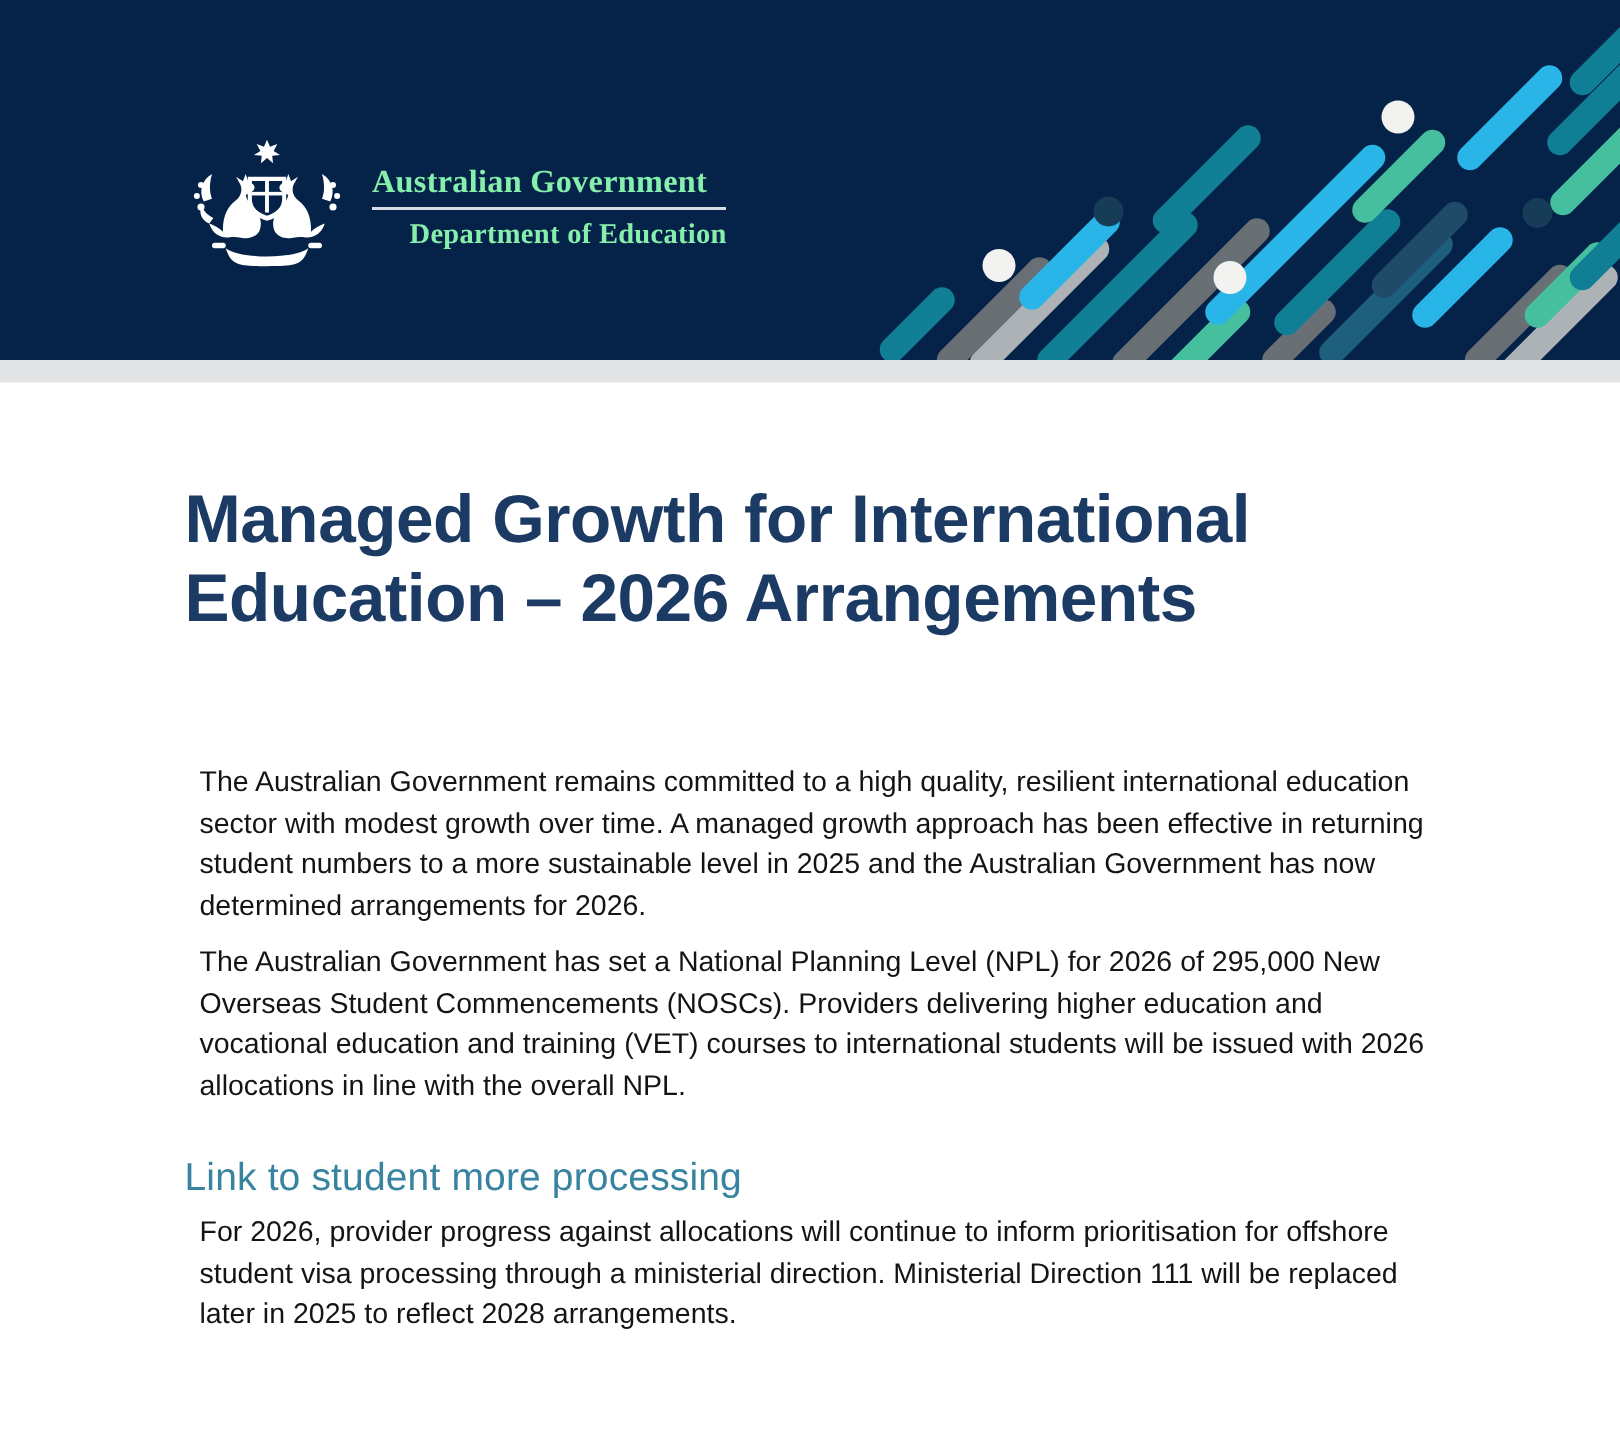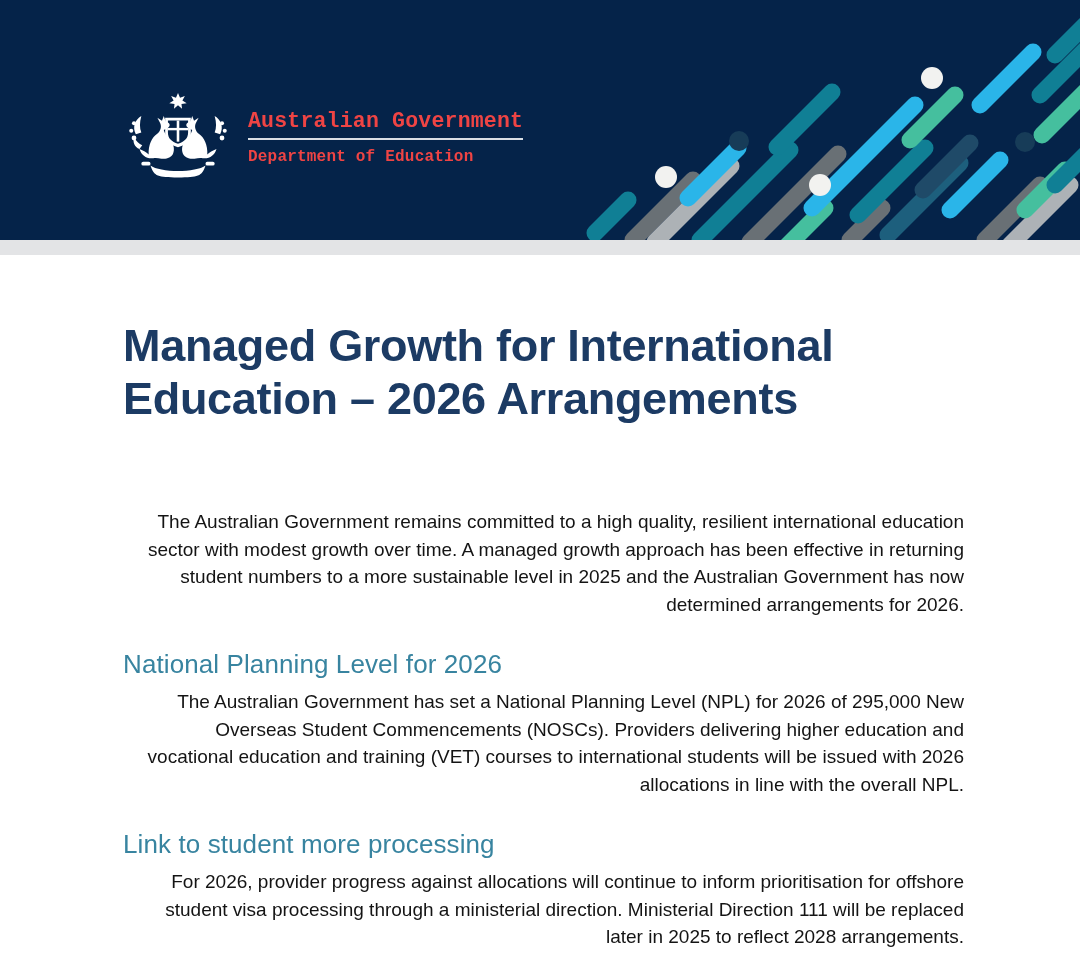--- a/index.html
+++ b/index.html
@@ -22,37 +22,38 @@
   }
   .brand {
     position: absolute;
     left: 123px;
     top: 90px;
     display: flex;
     align-items: center;
     gap: 15px;
   }
   .crest { width: 110px; height: 96px; }
-  .brand-text { color: #ef4444; font-family: Liberation Mono, monospace; }
+  .brand-text { color: #86efac; font-family: Liberation Serif, serif; }
   .brand-agency {
     font-size: 21.5px;
     font-weight: 700;
     letter-spacing: 0.2px;
     line-height: 24px;
   }
   .brand-rule {
     height: 2px;
     background: rgba(235, 239, 243, 0.92);
     margin: 5px 0 6px 0;
   }
   .brand-dept {
-    font-size: 16px;
+    font-size: 19px;
     font-weight: 700;
     letter-spacing: 0.2px;
     line-height: 22px;
+    margin-left: 25px;
   }
   .stripes { position: absolute; top: 0; right: 0; }
 
   
   .strip {
     width: 1080px;
     height: 15px;
     background: #e3e4e6;
   }
 
@@ -68,21 +69,20 @@
     line-height: 53px;
     font-weight: 700;
     letter-spacing: -0.3px;
     color: #1c3b64;
   }
   .content p {
     margin: 10px;
     max-width: 842px;
     font-size: 19px;
     line-height: 27.5px;
-    text-align: right;
   }
   .intro { margin-top: 83px !important; }
   .section-heading {
     margin: 30px 0 0 0;
     font-size: 26px;
     line-height: 32px;
     font-weight: 400;
     color: #3884a0;
     letter-spacing: 0.1px;
   }
@@ -167,21 +167,20 @@
   </header>
 
   <div class="strip"></div>
 
   <main class="content">
     <h1 class="doc-title">Managed Growth for International Education – 2026 Arrangements</h1>
 
     <p class="intro">The Australian Government remains committed to a high quality, resilient international education sector with modest growth over time. A managed growth approach has been effective in returning student numbers to a more sustainable level in 2025 and the Australian Government has now determined arrangements for 2026.</p>
 
     <section>
-      <h2 class="section-heading">National Planning Level for 2026</h2>
       <p class="section-body">The Australian Government has set a National Planning Level (NPL) for 2026 of 295,000 New Overseas Student Commencements (NOSCs). Providers delivering higher education and vocational education and training (VET) courses to international students will be issued with 2026 allocations in line with the overall NPL.</p>
     </section>
 
     <section>
       <h2 class="section-heading">Link to student more processing</h2>
       <p class="section-body">For 2026, provider progress against allocations will continue to inform prioritisation for offshore student visa processing through a ministerial direction. Ministerial Direction 111 will be replaced later in 2025 to reflect 2028 arrangements.</p>
     </section>
   </main>
 
 </div>

